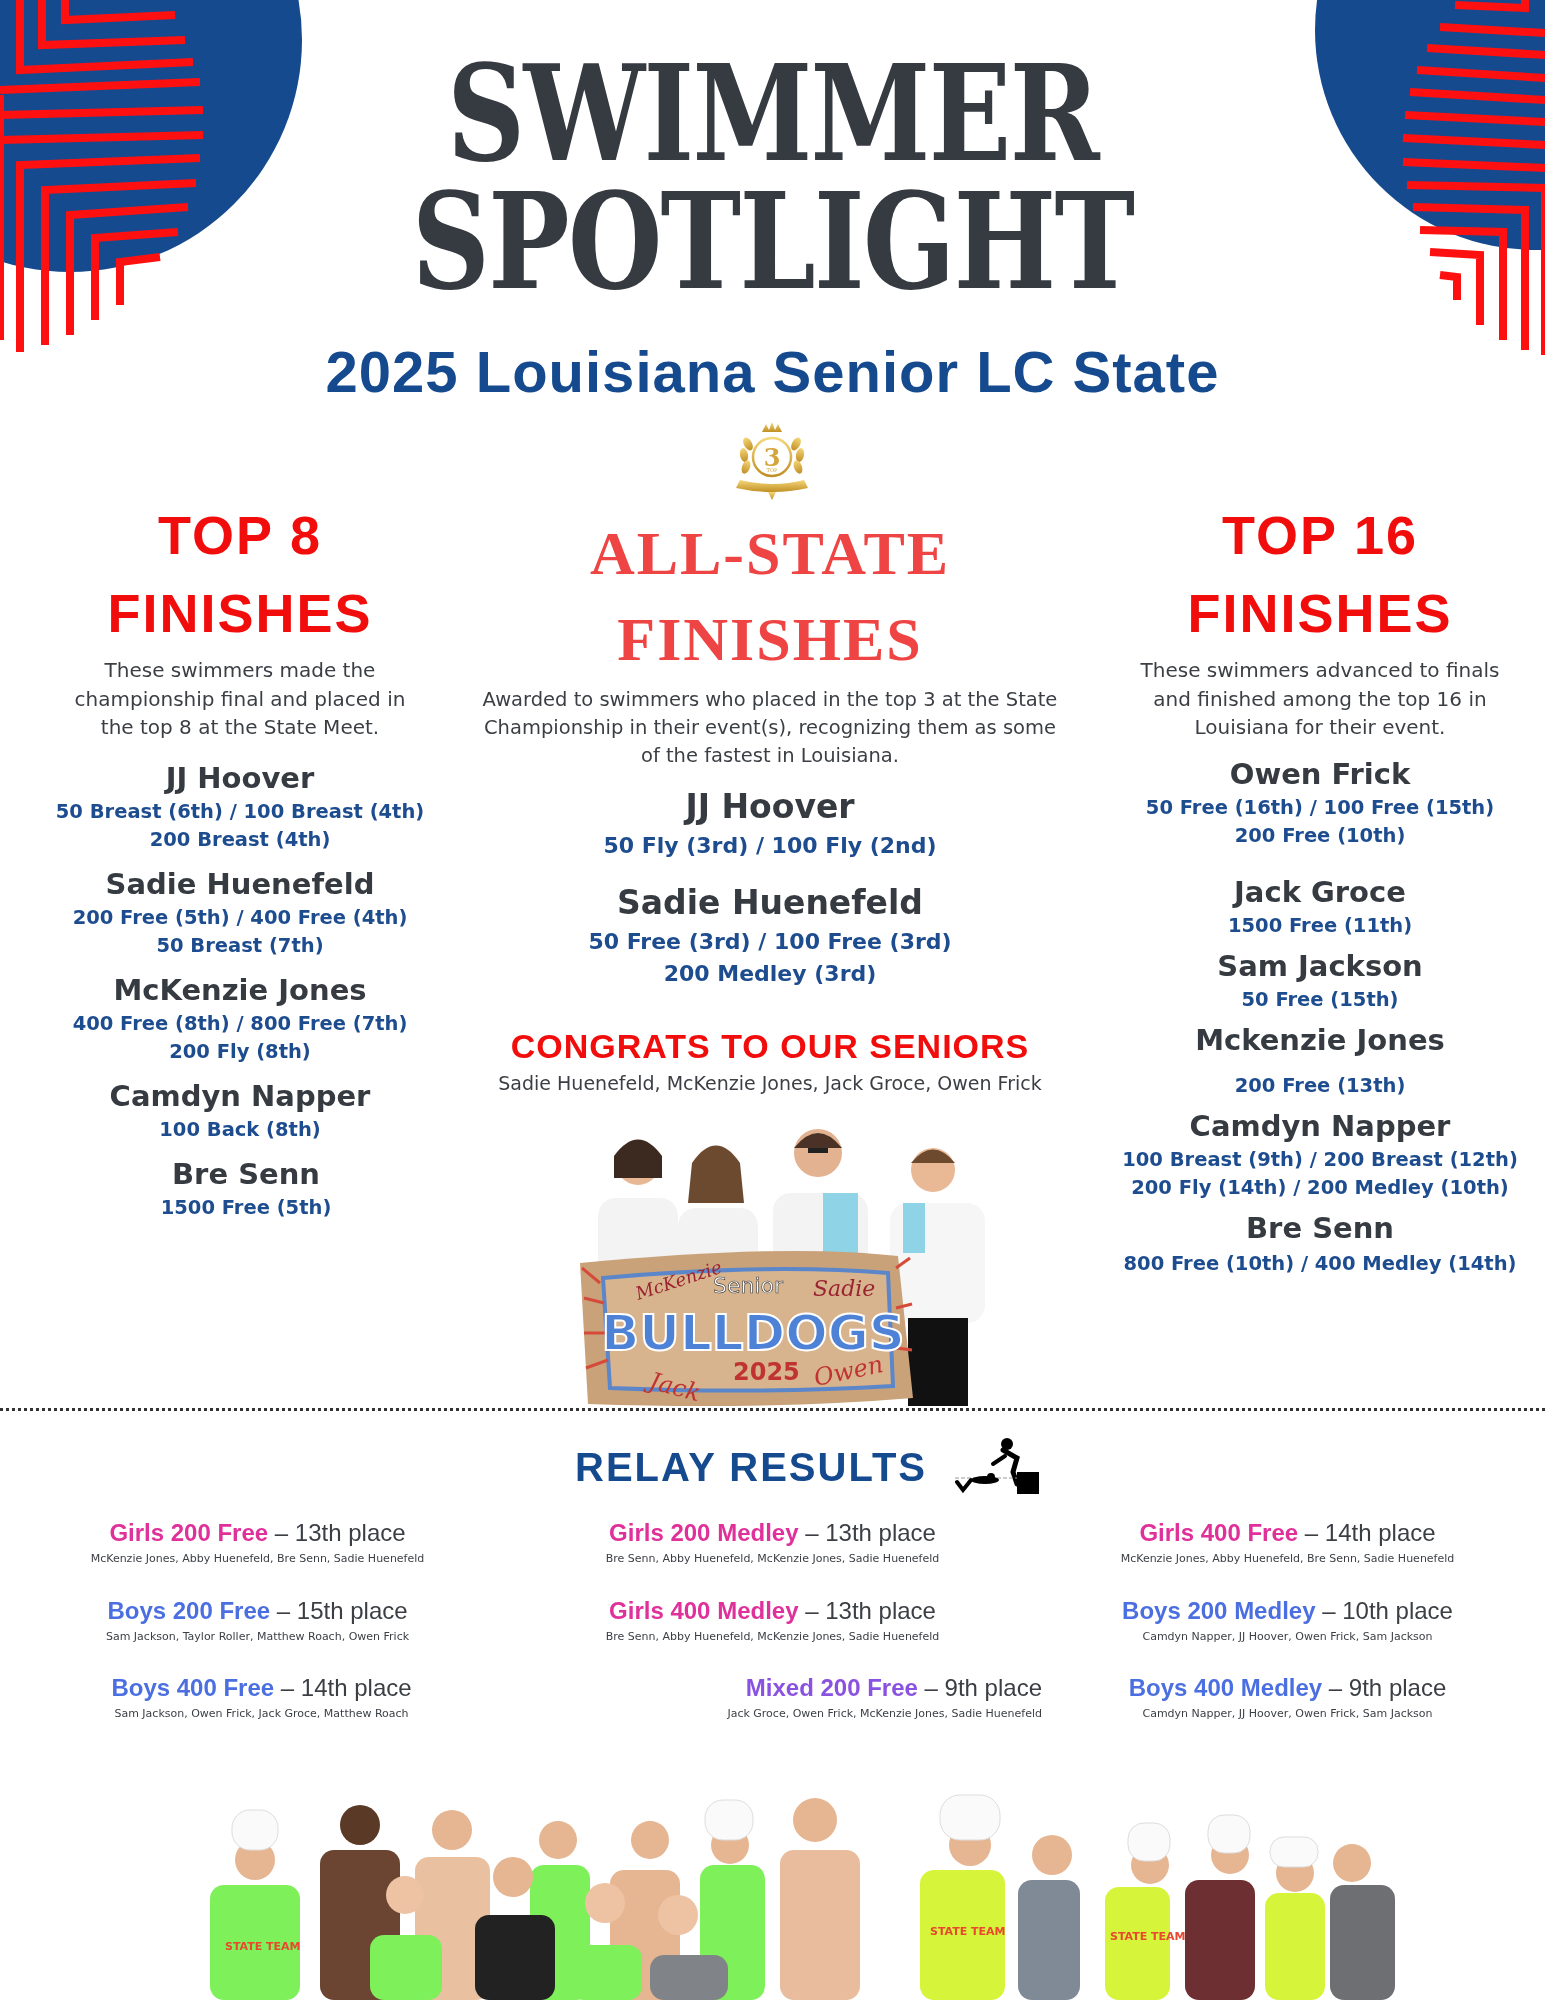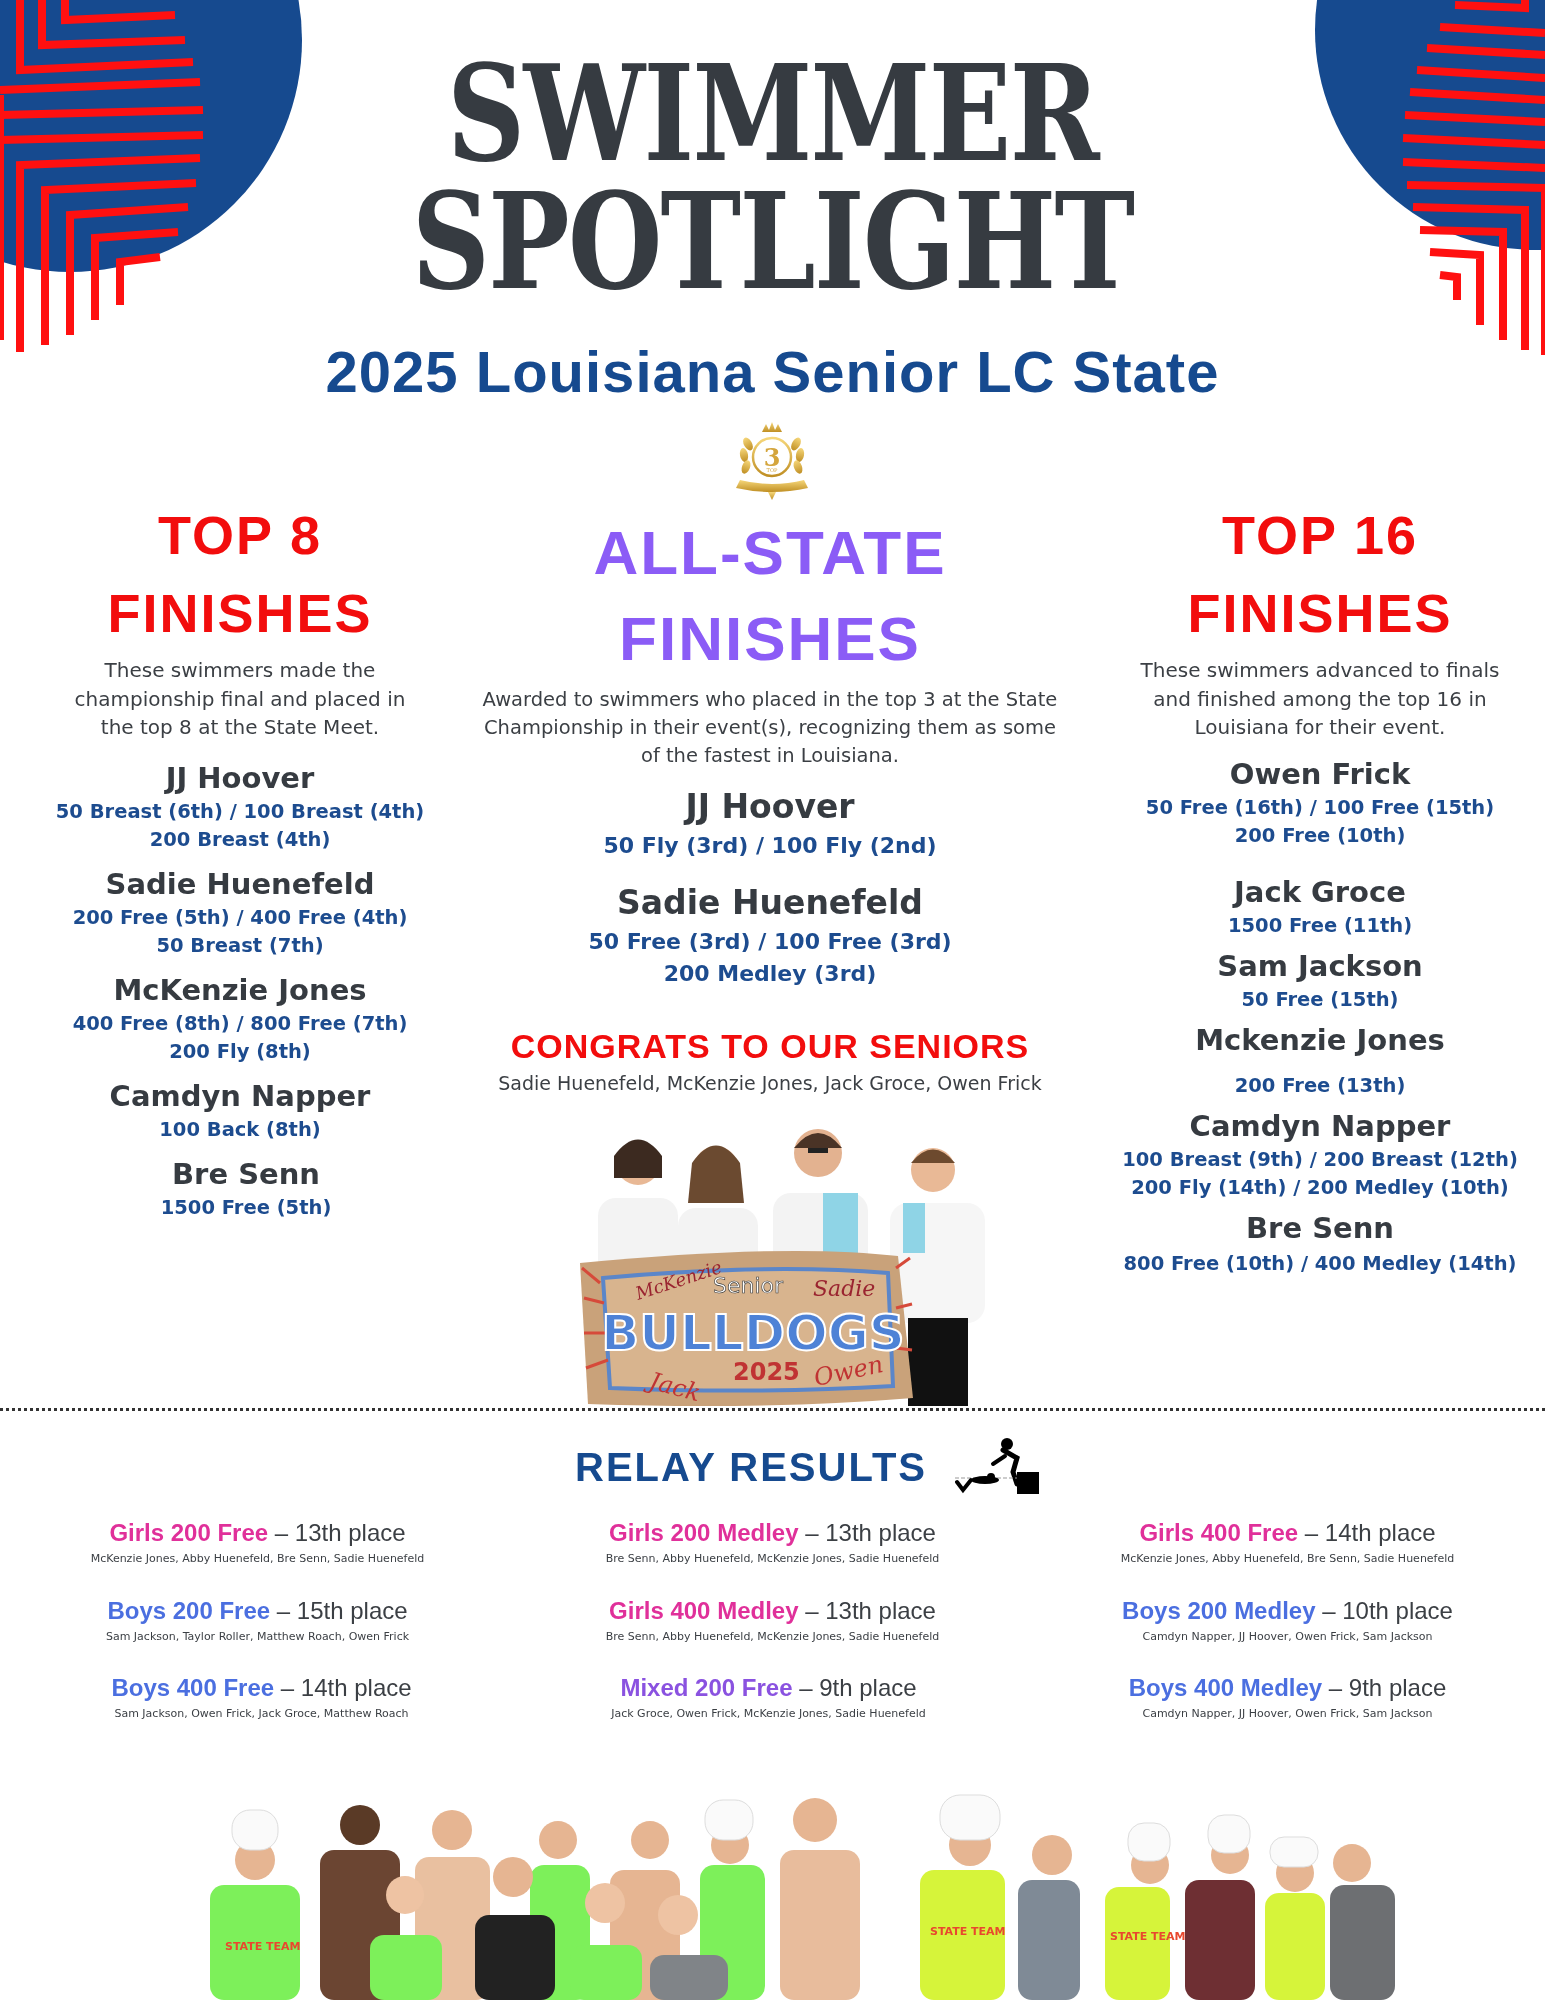--- a/index.html
+++ b/index.html
@@ -25,22 +25,22 @@
   .laurel { position: absolute; left: 726px; top: 422px; width: 92px; height: 80px; }
 
   
   .col { position: absolute; text-align: center; }
   .col.left { left: 20px; width: 440px; top: 496px; }
   .col.mid { left: 470px; width: 600px; top: 510px; }
   .col.right { left: 1105px; width: 430px; top: 496px; }
 
   .heading-red { font-family: "Liberation Sans", sans-serif; font-weight: 900; font-weight: bold;
     color: #f20d0d; font-size: 54px; line-height: 78px; letter-spacing: 2px; }
-  .heading-blue { font-family: Liberation Sans, sans-serif; font-weight: bold;
-    color: #8b5cf6; font-size: 62px; line-height: 86px; letter-spacing: 2px; }
+  .heading-blue { font-family: Liberation Serif, serif; font-weight: bold;
+    color: #ef4444; font-size: 62px; line-height: 86px; letter-spacing: 2px; }
 
   .desc { font-family: "DejaVu Sans", sans-serif; font-size: 20px; line-height: 28.5px; color: #3b3f44; margin-top: 4px; }
   .mid .desc { font-size: 19.5px; line-height: 28px; }
 
   .name { font-family: "DejaVu Sans", sans-serif; font-weight: bold; font-size: 29px; color: #363b41; margin-top: 10px; line-height: 40px; }
   .events { font-family: "DejaVu Sans", sans-serif; font-weight: bold; font-size: 19.5px; line-height: 28px; color: #1d4c8f; }
   .mid .name { font-size: 33px; line-height: 46px; margin-top: 12px; }
   .mid .events { font-size: 22px; line-height: 32px; }
 
   .congrats { font-family: "Liberation Sans", sans-serif; font-weight: bold; color: #f20d0d;
@@ -287,21 +287,21 @@
 </div>
 <div class="relay" style="left:1030px; top:1596px;">
   <div class="rt"><b style="color:#4b6fe0">Boys 200 Medley</b><span> – 10th place</span></div>
   <div class="rn">Camdyn Napper, JJ Hoover, Owen Frick, Sam Jackson</div>
 </div>
 
 <div class="relay" style="left:4px; top:1673px;">
   <div class="rt"><b style="color:#4b6fe0">Boys 400 Free</b><span> – 14th place</span></div>
   <div class="rn">Sam Jackson, Owen Frick, Jack Groce, Matthew Roach</div>
 </div>
-<div class="relay" style="left:511px; top:1673px;">
+<div class="relay" style="left:527px; top:1673px;text-align:right;">
   <div class="rt"><b style="color:#8a52e0">Mixed 200 Free</b><span> – 9th place</span></div>
   <div class="rn">Jack Groce, Owen Frick, McKenzie Jones, Sadie Huenefeld</div>
 </div>
 <div class="relay" style="left:1030px; top:1673px;">
   <div class="rt"><b style="color:#4b6fe0">Boys 400 Medley</b><span> – 9th place</span></div>
   <div class="rn">Camdyn Napper, JJ Hoover, Owen Frick, Sam Jackson</div>
 </div>
 
 <div class="photo team-photo" title="Team photo of swimmers in neon 2025 Long Course State Team gumbo tank tops and chef hats">
   <svg width="1230" height="235" viewBox="0 0 1230 235">

